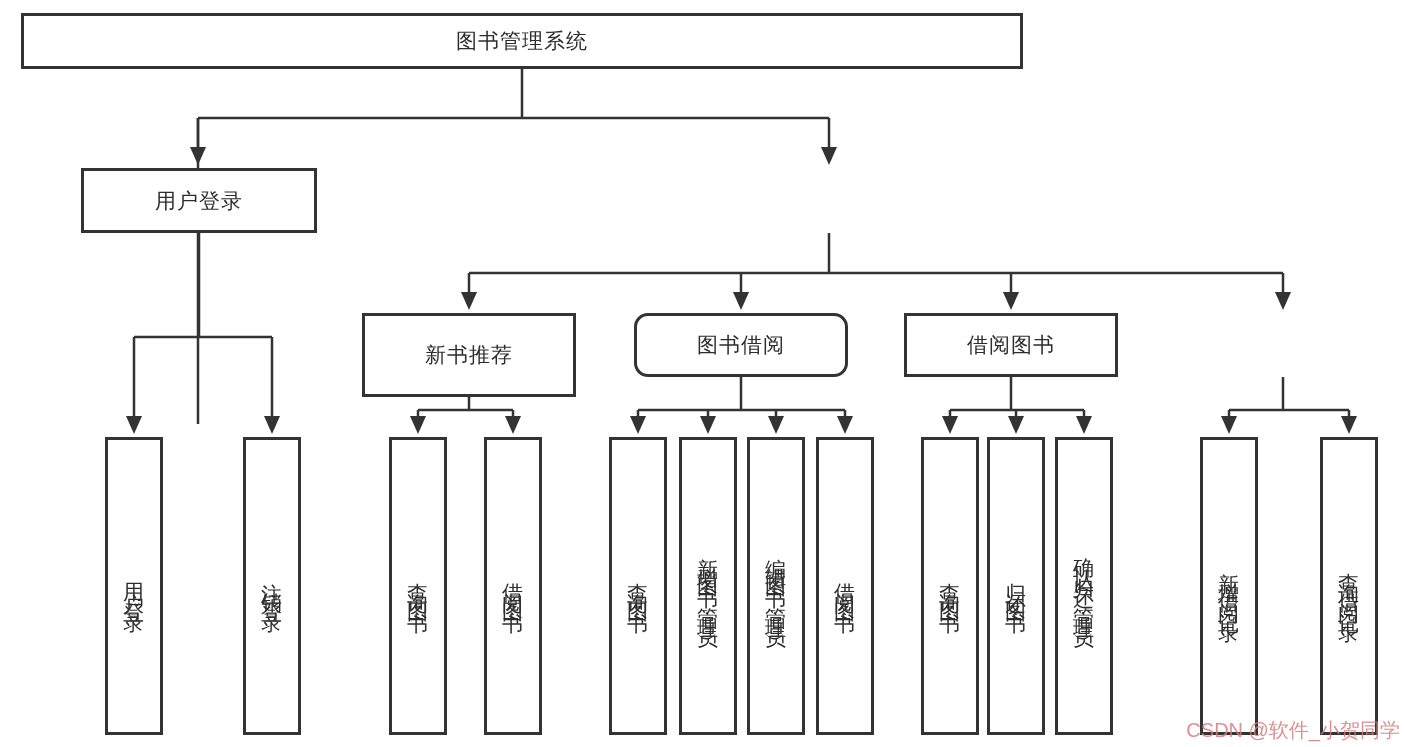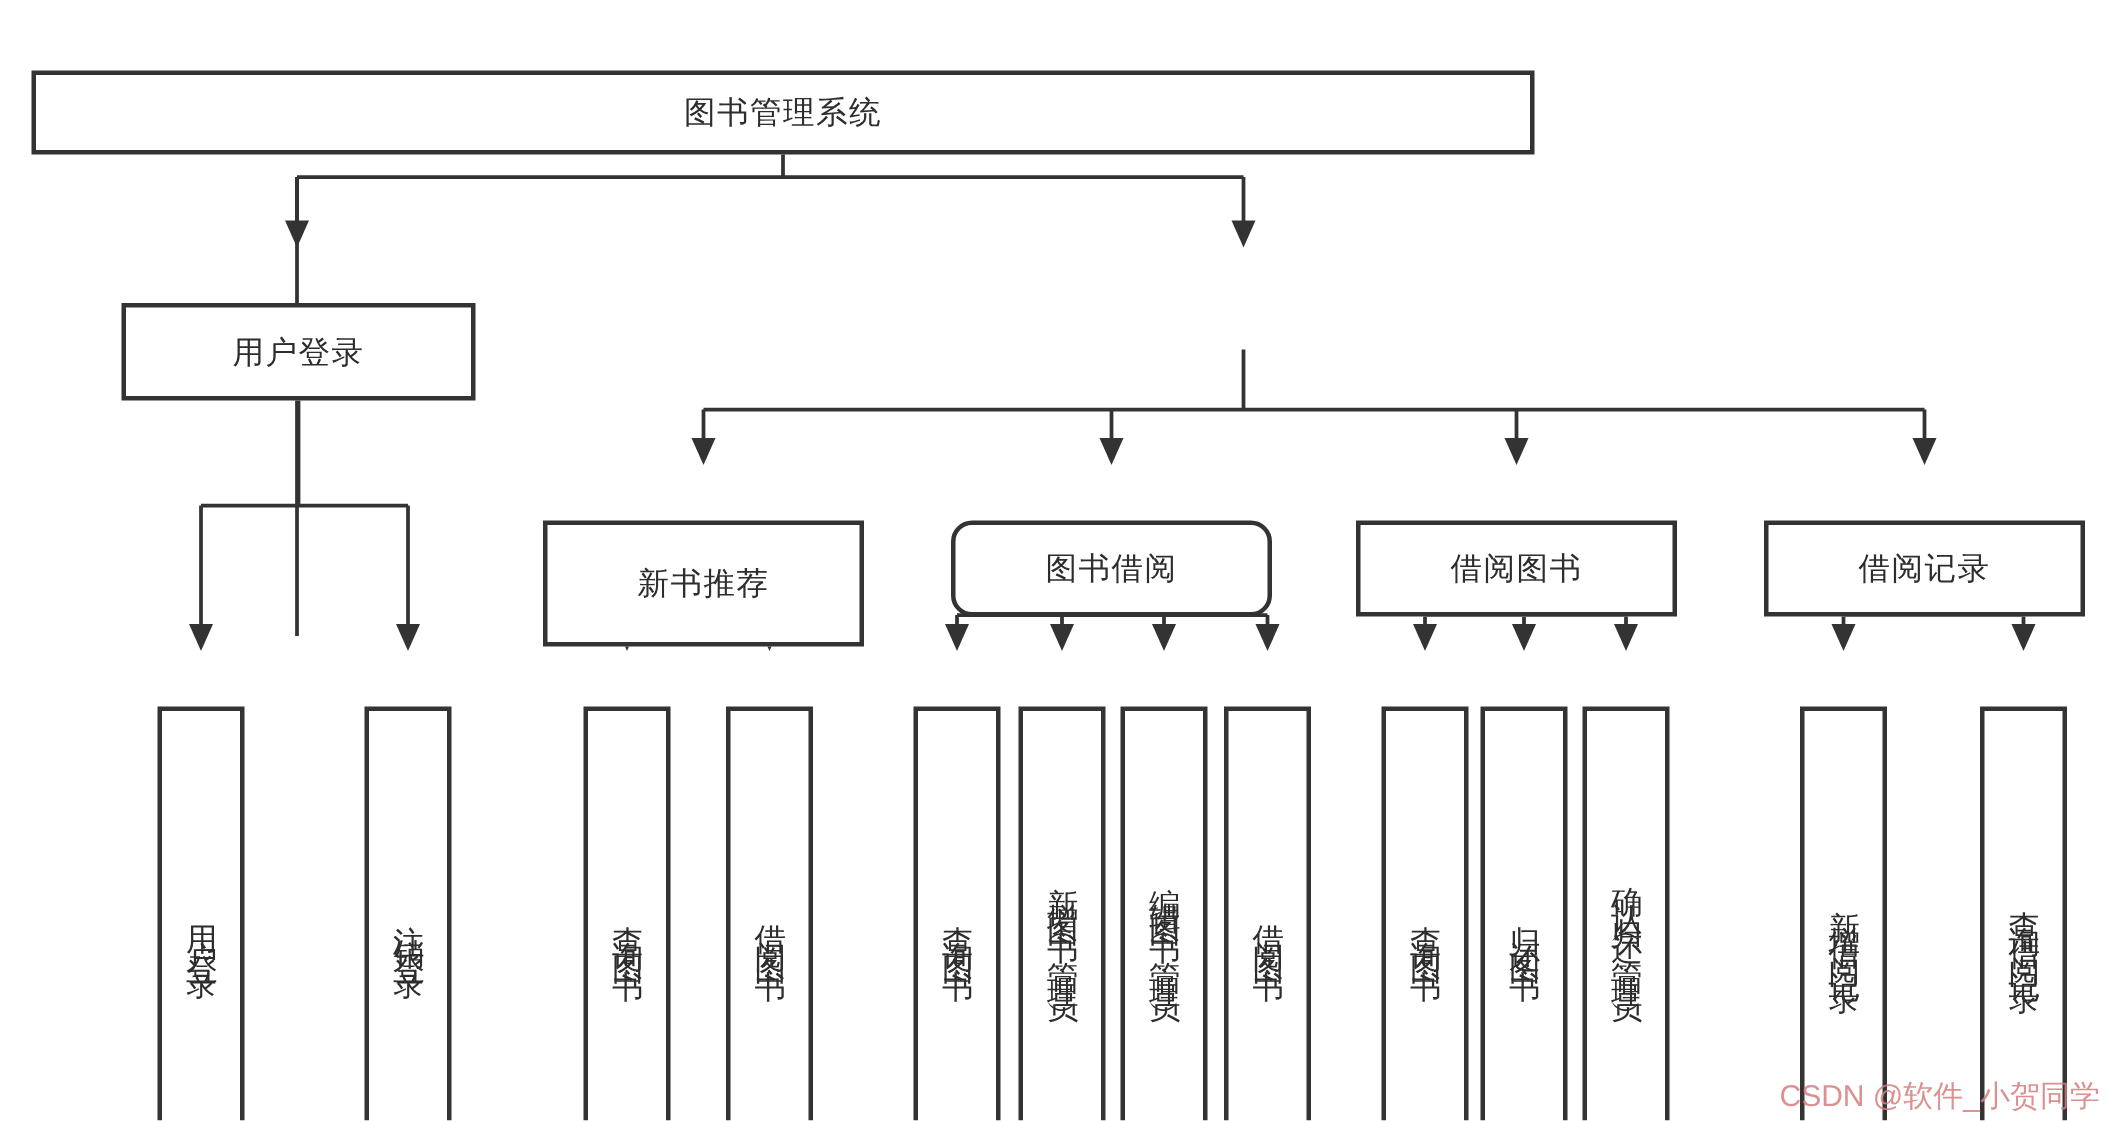--- a/index.html
+++ b/index.html
@@ -14,21 +14,20 @@
   .node {
     position: absolute;
     box-sizing: border-box;
     border: 3px solid #333333;
     background: #ffffff;
     display: flex;
     align-items: center;
     justify-content: center;
     color: #2d2d2d;
     z-index: 2;
-    margin-top: 34px;
   }
   .h-label { font-size: 21px; letter-spacing: 1px; white-space: nowrap; }
   .leaf {
     width: 58px;
     height: 298px;
     top: 437px;
   }
   .leaf .v-label {
     writing-mode: vertical-lr;
     text-orientation: mixed;
@@ -122,23 +121,20 @@
 
   <div class="node" style="left:362px; top:313px; width:214px; height:84px;">
     <span class="h-label">新书推荐</span>
   </div>
   <div class="node" style="left:634px; top:313px; width:214px; height:64px;border-radius:14px;">
     <span class="h-label">图书借阅</span>
   </div>
   <div class="node" style="left:904px; top:313px; width:214px; height:64px;">
     <span class="h-label">借阅图书</span>
   </div>
-  <div class="node" style="left:1176px; top:313px; width:214px; height:64px;">
-    <span class="h-label">借阅记录</span>
-  </div>
 
   <div class="node leaf" style="left:105px;">
     <span class="v-label">用户登录</span>
   </div>
   <div class="node leaf" style="left:243px;">
     <span class="v-label">注销登录</span>
   </div>
 
   <div class="node leaf" style="left:389px;">
     <span class="v-label">查询图书</span>

